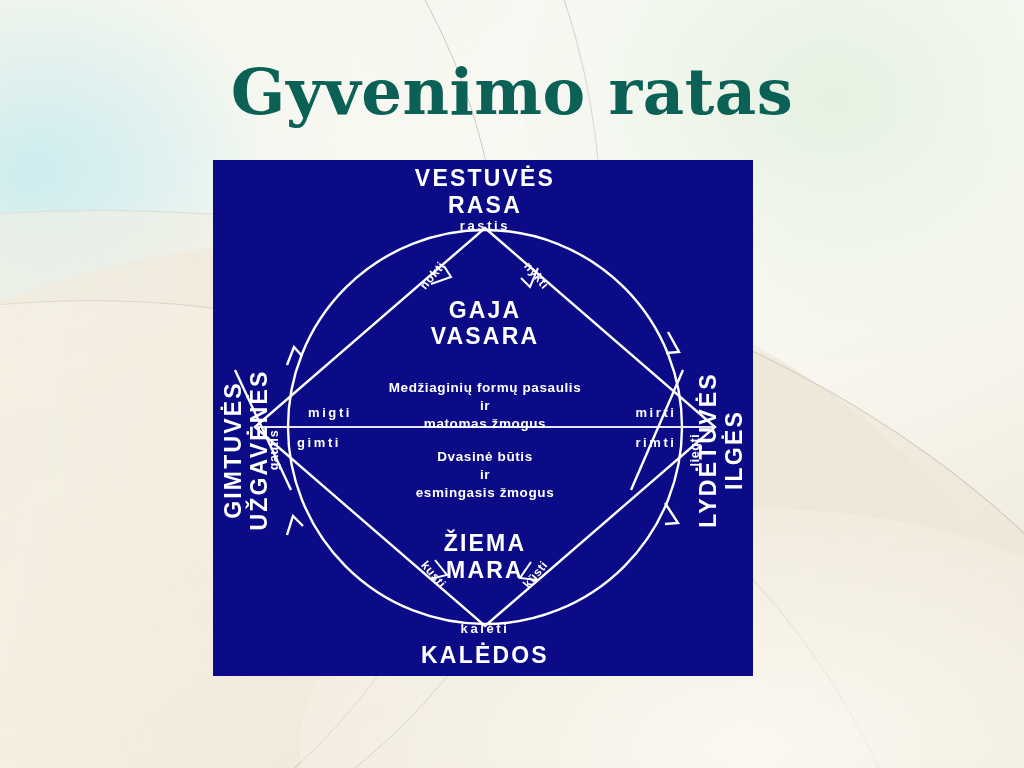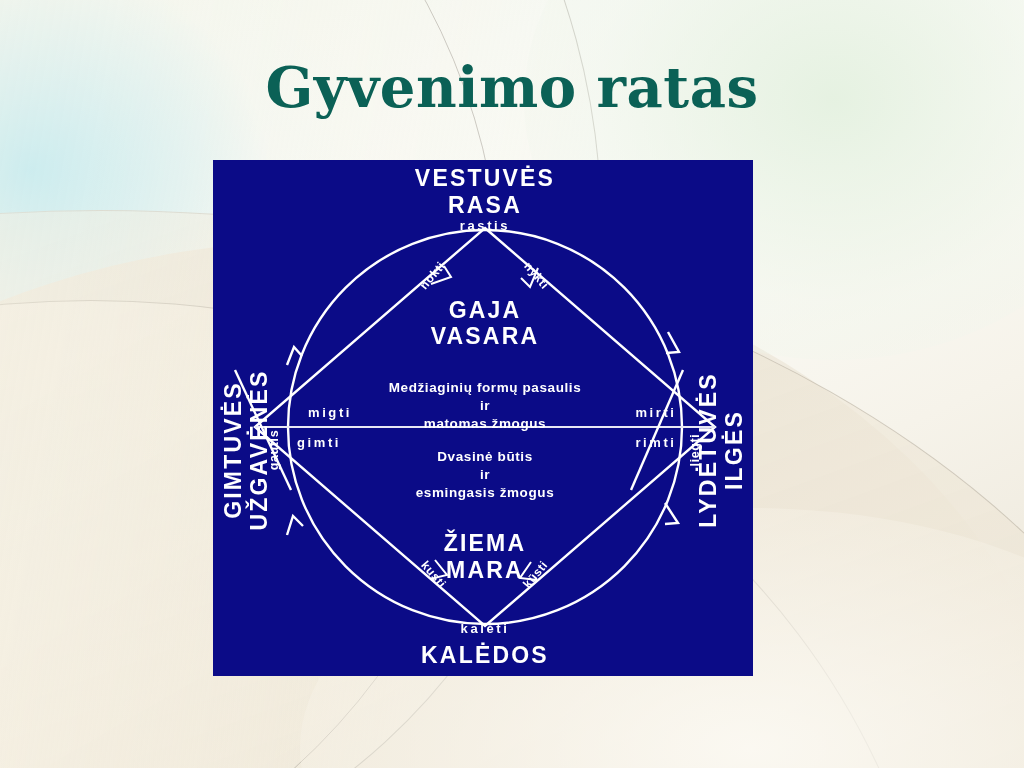--- a/index.html
+++ b/index.html
@@ -101,21 +101,21 @@
 
   
   #title {
     position: absolute;
     left: 0;
     top: 58px;
     width: 1024px;
     text-align: center;
     font-family: "DejaVu Serif", "Liberation Serif", serif;
     font-weight: bold;
-    font-size: 56px;
+    font-size: 64px;
     line-height: 1.05;
     color: #0b6156;
     letter-spacing: 0.5px;
     white-space: nowrap;
   }
 
   
   #diagram-panel {
     position: absolute;
     left: 213px;

